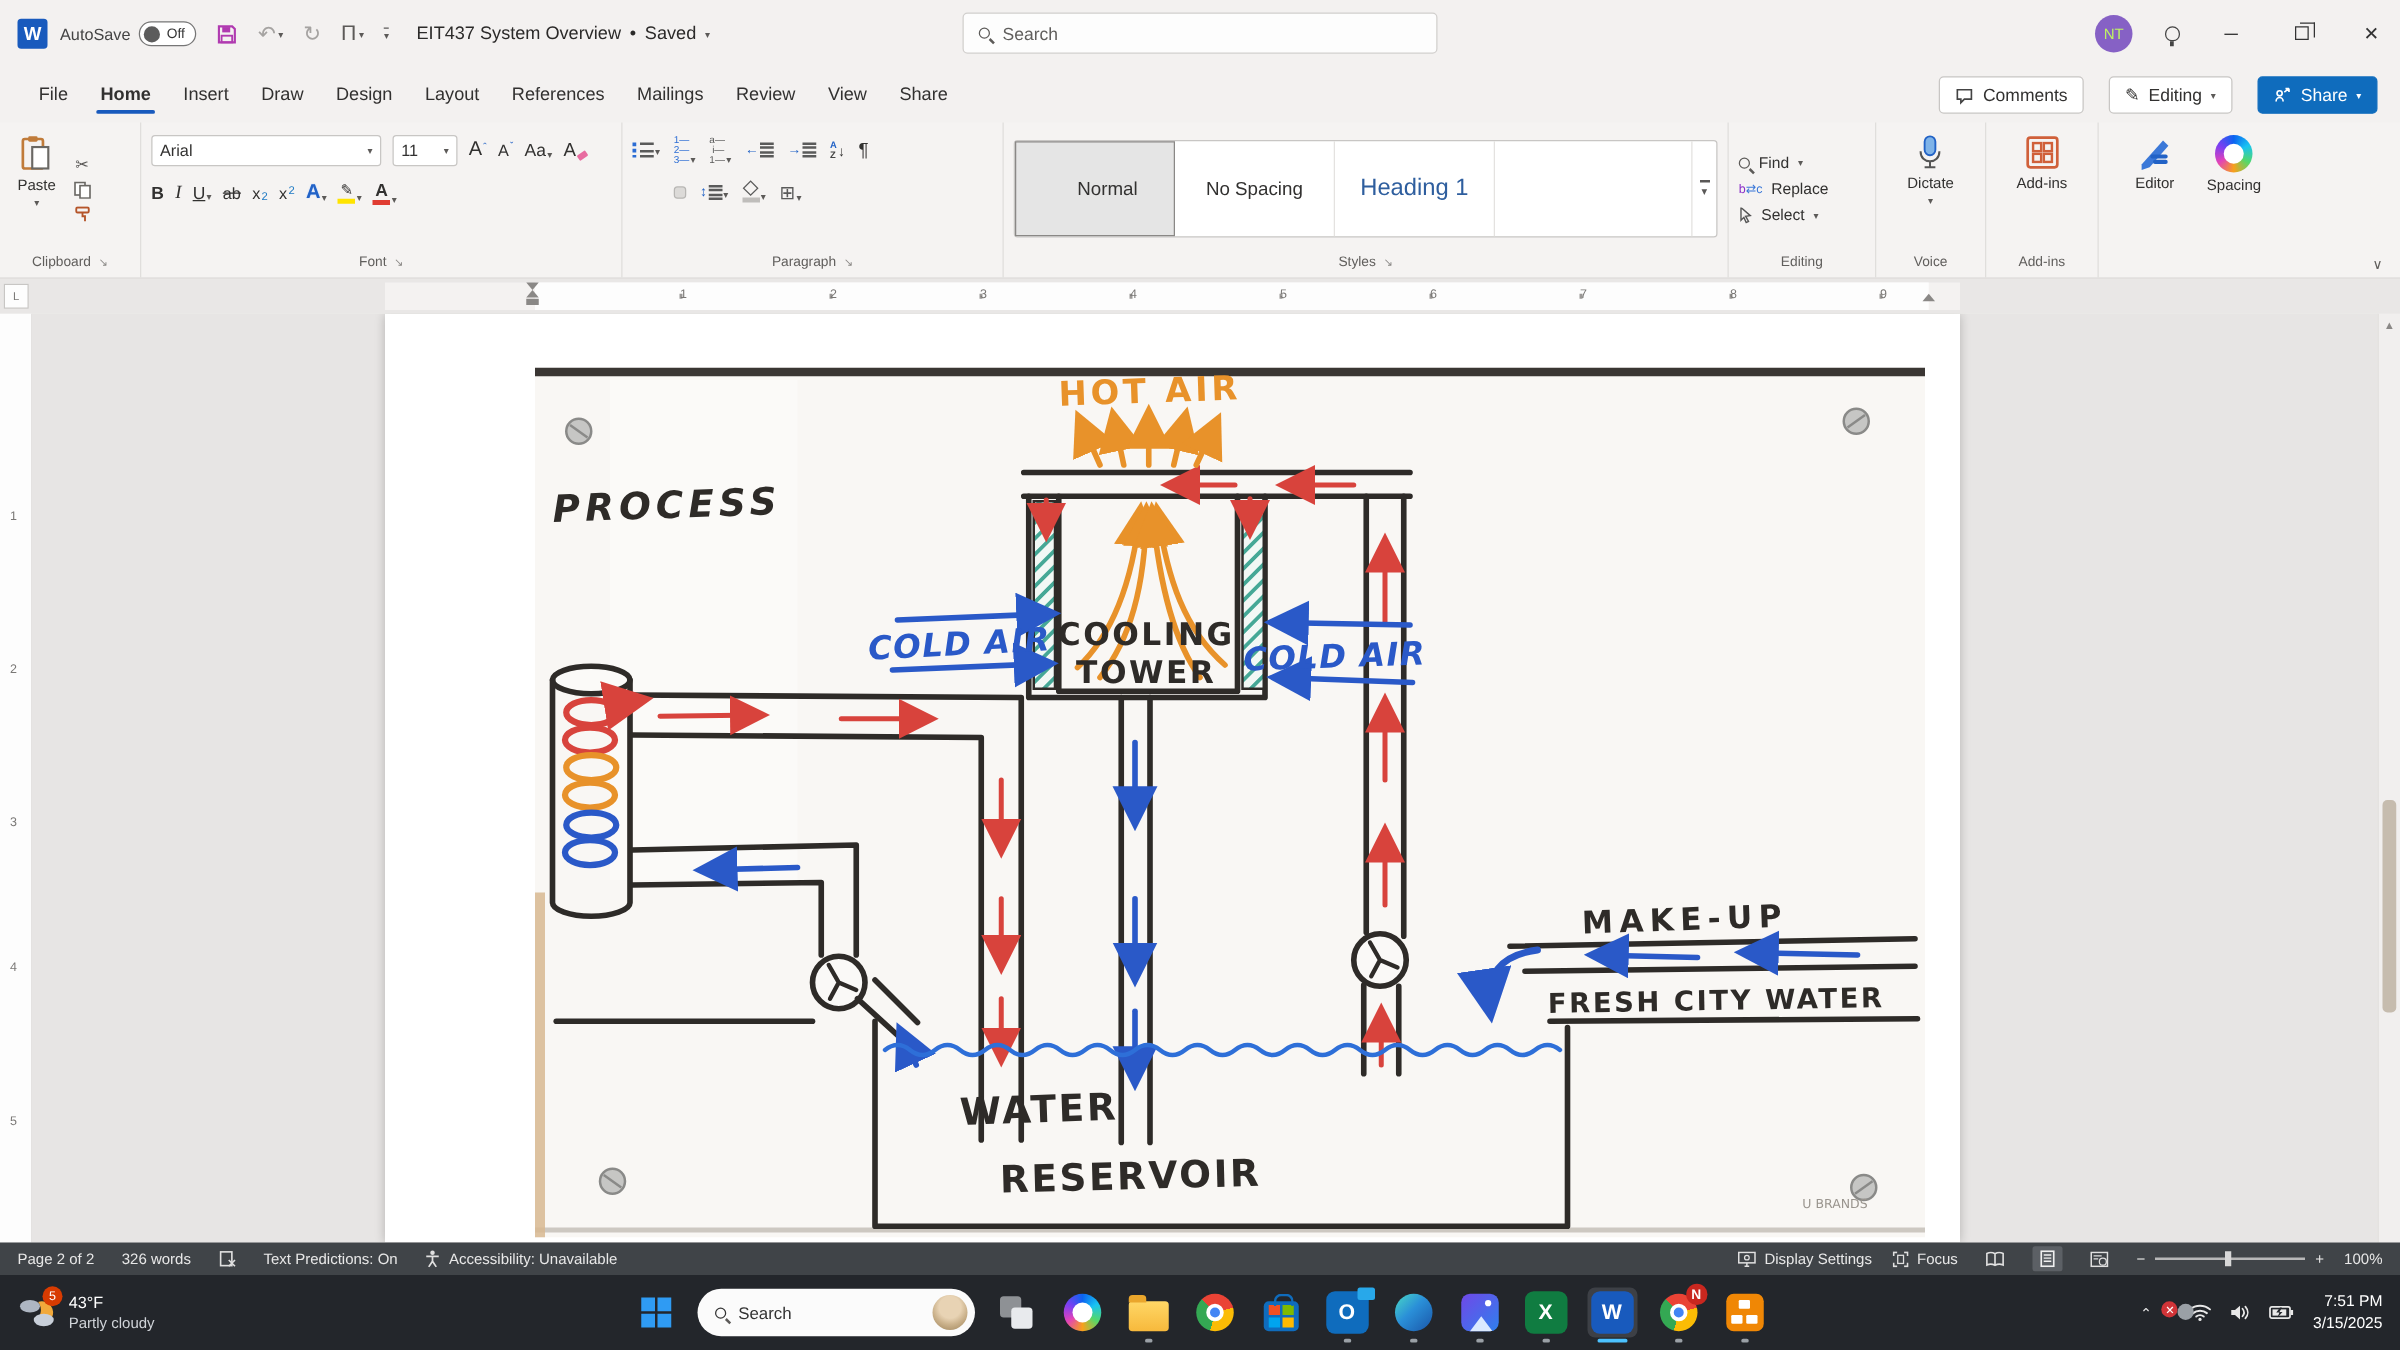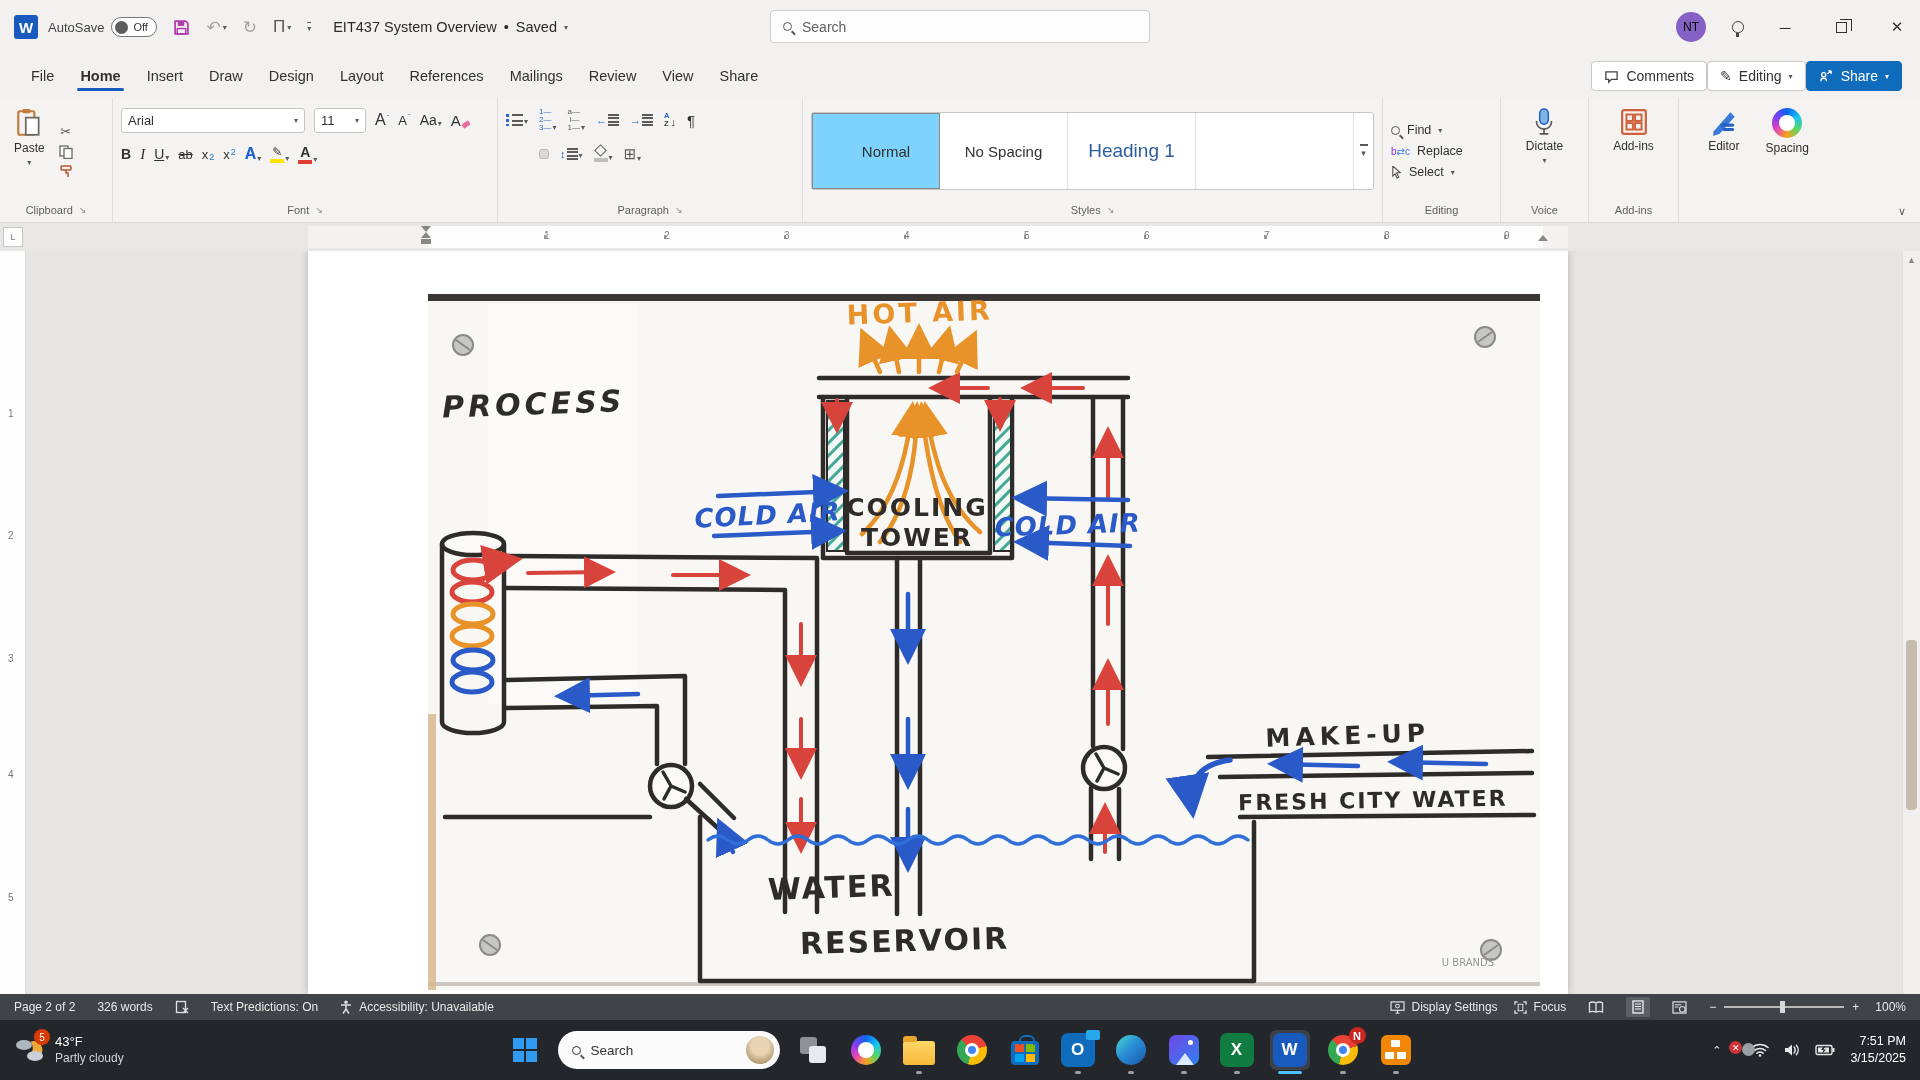--- a/index.html
+++ b/index.html
@@ -15,33 +15,33 @@
   .toggle span { font-size:11px; color:#333; }
   .qat { display:flex; align-items:center; gap:16px; margin-left:16px; color:#5c5a58; }
   .qat .disabled { color:#a5a3a1; }
   .qat-btn { font-size:17px; display:flex; align-items:center; gap:2px; cursor:default; }
   .chev { font-size:8px; color:#5c5a58; }
   .doc-title { margin-left:22px; font-size:14.5px; color:#2b2a29; display:flex; gap:7px; align-items:center; }
   .tb-search { position:absolute; left:calc(50% - 190px); top:10px; width:380px; height:33px; background:#fdfdfd; border:1px solid #d1cfcd; border-radius:4px; display:flex; align-items:center; padding:0 12px; gap:10px; color:#605e5c; font-size:14px; }
   .mag { width:9px; height:9px; border:1.8px solid #5c5a58; border-radius:50%; position:relative; flex:none; }
   .mag::after { content:""; position:absolute; width:5px; height:1.8px; background:#5c5a58; transform:rotate(45deg); left:7px; top:9px; }
   .tb-right { margin-left:auto; display:flex; align-items:center; gap:26px; }
-  .avatar { width:30px; height:30px; border-radius:50%; background:#8661c5; color:#000000; font-size:12px; display:flex; align-items:center; justify-content:center; }
+  .avatar { width:30px; height:30px; border-radius:50%; background:#8661c5; color:#bef264; font-size:12px; display:flex; align-items:center; justify-content:center; }
   .winbtn { color:#333; font-size:15px; width:30px; text-align:center; }
   .restore { width:11px; height:11px; border:1.4px solid #333; display:inline-block; position:relative; background:#f3f1f0; }
   .restore::before { content:""; position:absolute; top:-4px; left:3px; width:11px; height:11px; border:1.4px solid #333; border-left:none; border-bottom:none; }
   .bulb { width:12px; height:12px; border:1.6px solid #444; border-radius:50% 50% 45% 45%; position:relative; }
   .bulb::after { content:""; position:absolute; left:3px; top:11px; width:3px; height:4px; background:#444; }
 
   
   .tabrow { position:absolute; top:54px; left:0; right:0; height:44px; display:flex; align-items:center; padding:0 18px; background:#f3f1f0; }
   .tab { font-size:14.5px; color:#323130; padding:9px 13px; position:relative; }
   .tab.active { font-weight:700; }
   .tab.active::after { content:""; position:absolute; left:10px; right:10px; bottom:2px; height:3px; border-radius:2px; background:#185abd; }
-  .tabrow-right { margin-left:auto; display:flex; gap:0; align-items:center; }
+  .tabrow-right { margin-left:auto; display:flex; gap:20px; align-items:center; }
   .pill-btn { border:1px solid #c8c6c4; background:#fff; border-radius:4px; height:30px; display:flex; align-items:center; gap:7px; padding:0 12px; font-size:14px; color:#323130; }
   .share-btn { background:#0f6cbd; border-color:#0f6cbd; color:#fff; }
 
   
   .ribbon { position:absolute; top:98px; left:0; right:0; height:125px; background:#f5f3f2; border-bottom:1px solid #d8d6d4; display:flex; }
   .rgroup { display:flex; flex-direction:column; padding:6px 8px 0 8px; position:relative; }
   .rgroup + .rgroup { border-left:1px solid #e0dedc; }
   .rg-body { flex:1; display:flex; gap:8px; }
   .rg-label { height:24px; font-size:11px; color:#605e5c; text-align:center; display:flex; align-items:center; justify-content:center; gap:6px; }
   .launcher { font-size:9px; color:#8a8886; }
@@ -67,21 +67,21 @@
   .al-j { background-size:100% 2px,100% 2px,100% 2px,100% 2px; }
   .sel-box { background:#dcdad8; border:1px solid #b8b6b4; border-radius:3px; padding:4px; }
   .ic-list { width:17px; height:12px; background-repeat:no-repeat; flex:none;
     background-image:linear-gradient(#2b6cd4,#2b6cd4),linear-gradient(#2b6cd4,#2b6cd4),linear-gradient(#2b6cd4,#2b6cd4),linear-gradient(#5a5a5a,#5a5a5a),linear-gradient(#5a5a5a,#5a5a5a),linear-gradient(#5a5a5a,#5a5a5a);
     background-size:3px 3px,3px 3px,3px 3px,11px 2px,11px 2px,11px 2px; background-position:0 0,0 5px,0 10px,6px 0,6px 5.5px,6px 10px; }
   .tinytxt { font-size:8px; color:#2b6cd4; line-height:1; }
   .sorticon { display:flex; flex-direction:column; font-size:7.5px; font-weight:700; color:#444; line-height:1.1; }
   .diamond { width:9px; height:9px; border:1.5px solid #5a5a5a; transform:rotate(45deg); }
   .styles-gallery { display:flex; border:1px solid #c8c6c4; background:#fff; border-radius:3px; height:78px; align-items:stretch; }
   .style-item { width:128px; display:flex; align-items:center; justify-content:center; font-size:15px; color:#323130; border-right:1px solid #e4e2e0; }
-  .style-item.selected { border:1.5px solid #8a8886; background:#7dd3fc;padding-left:20px; }
+  .style-item.selected { border:1.5px solid #8a8886; background:#e5e5e5;padding-left:20px; }
   .style-h1 { font-size:19px; color:#2e5e9e; }
   .style-h2 { font-size:16px; color:#2e5e9e; }
   .gal-more { width:20px; display:flex; align-items:center; justify-content:center; flex-direction:column; color:#5a5857; font-size:9px; border-left:1px solid #e4e2e0; }
   .gal-more .line { width:8px; height:1.6px; background:#5a5857; margin-bottom:2px; }
   .edit-rows { display:flex; flex-direction:column; justify-content:center; gap:7px; }
   .edit-row { display:flex; align-items:center; gap:7px; font-size:12.5px; color:#323130; }
   .ribbon-collapse { position:absolute; right:14px; bottom:4px; color:#605e5c; font-size:11px; }
   svg.icon { display:block; }
 
   

